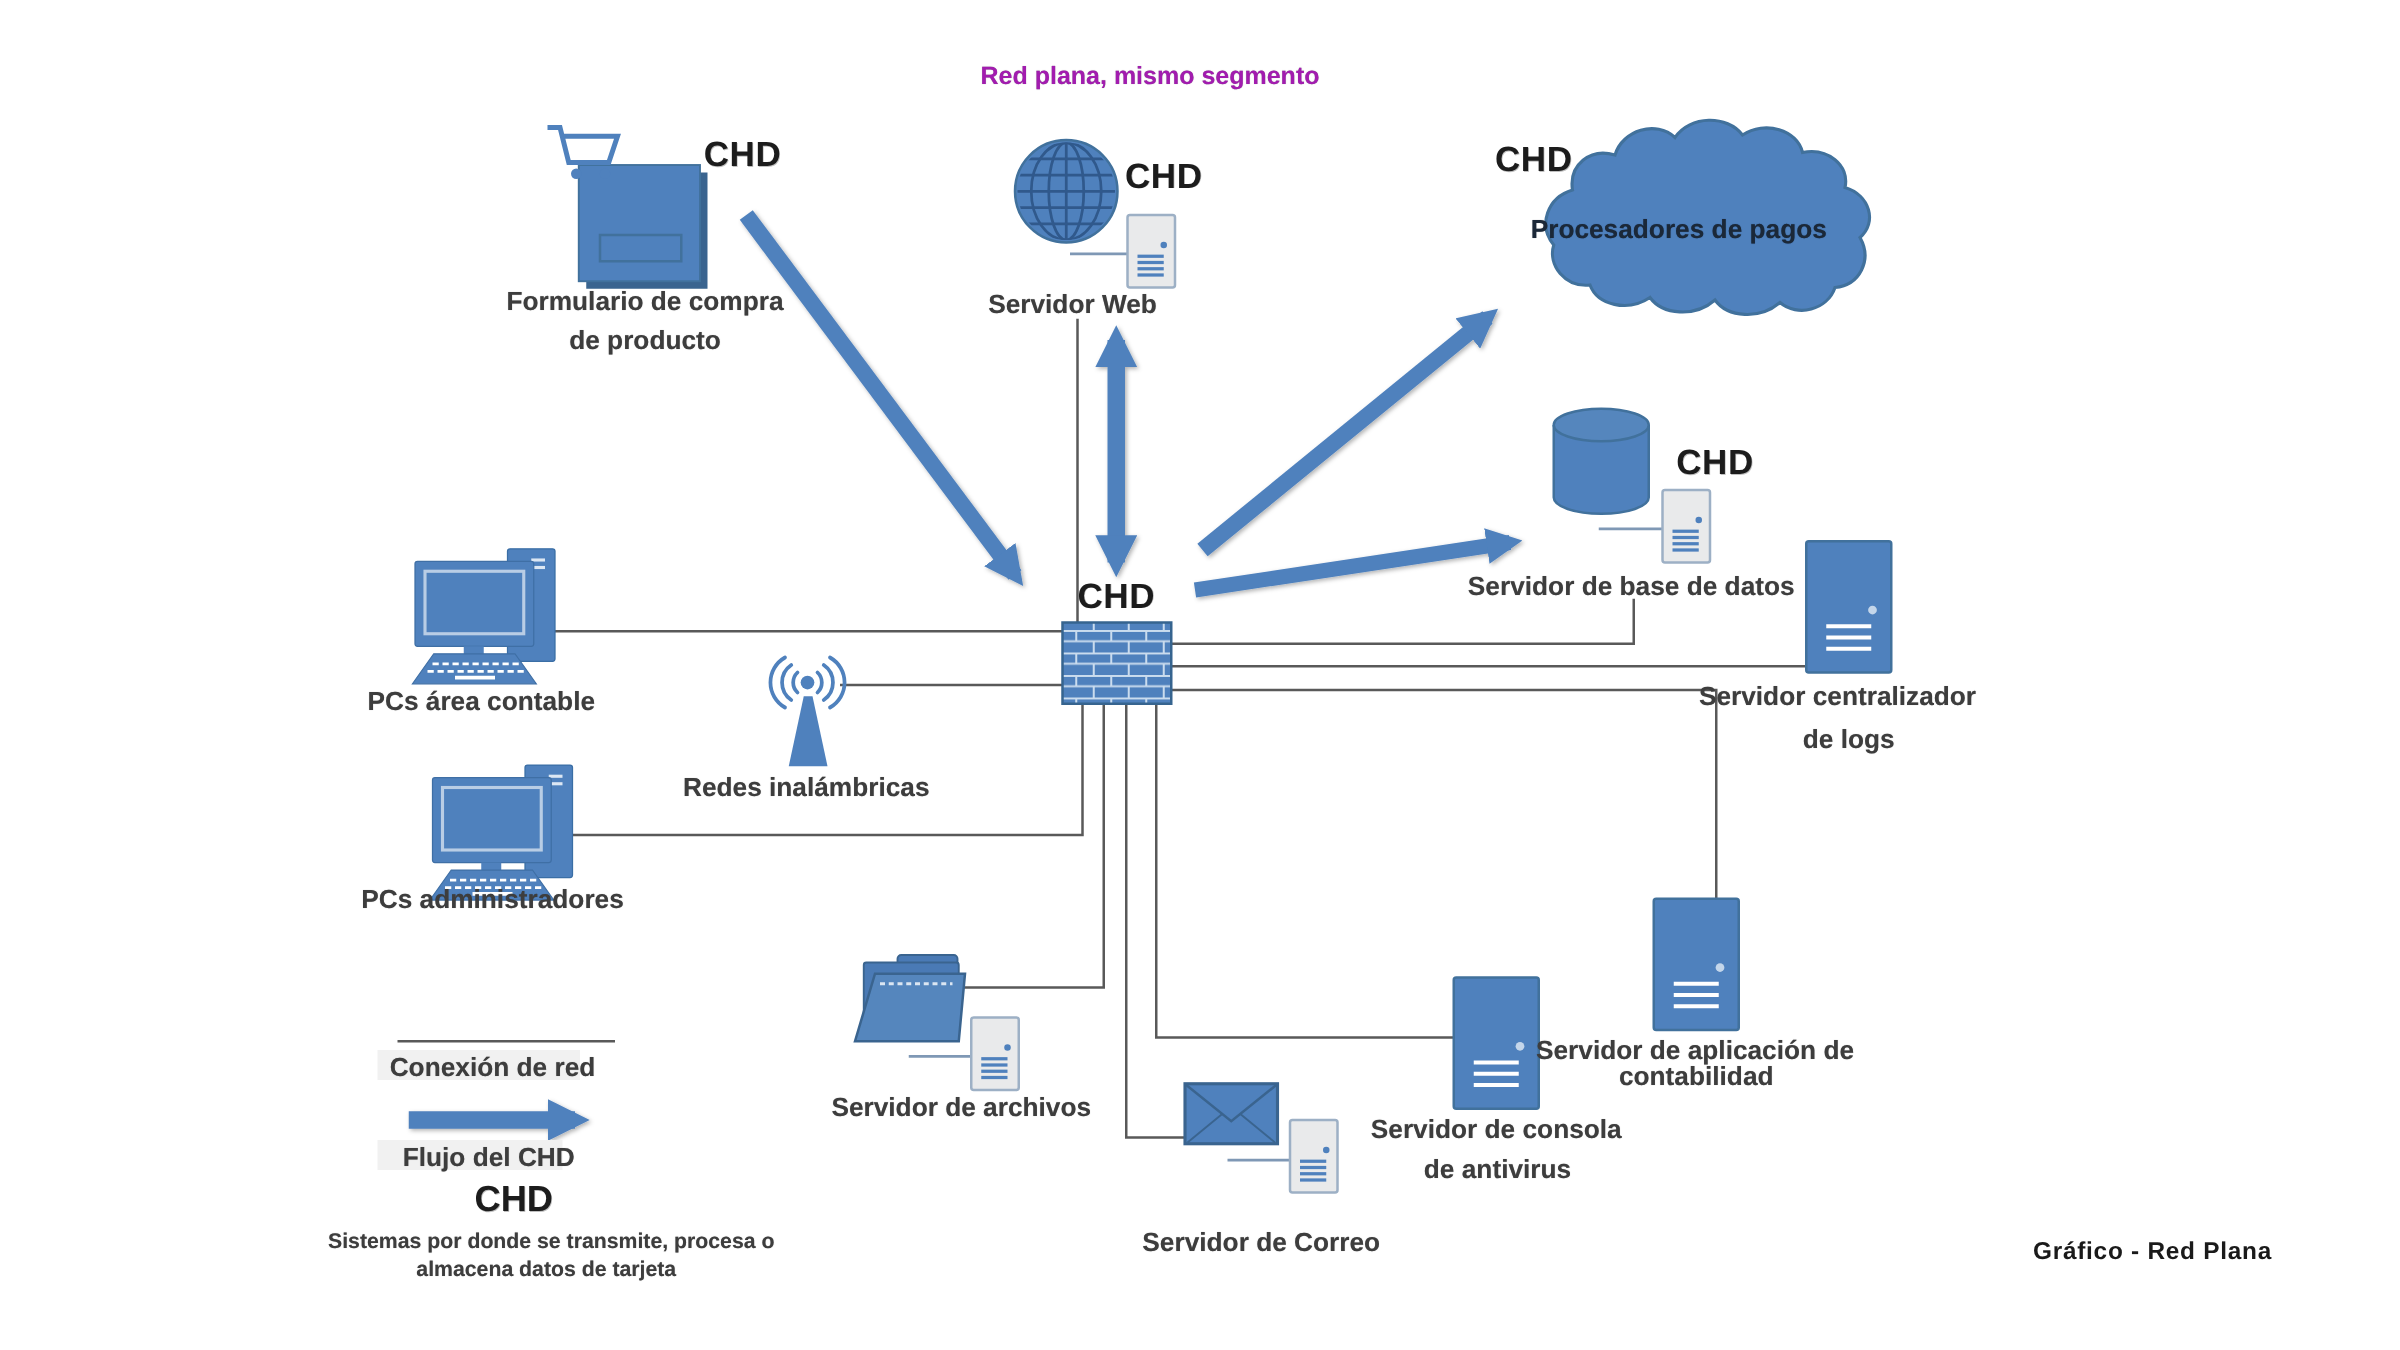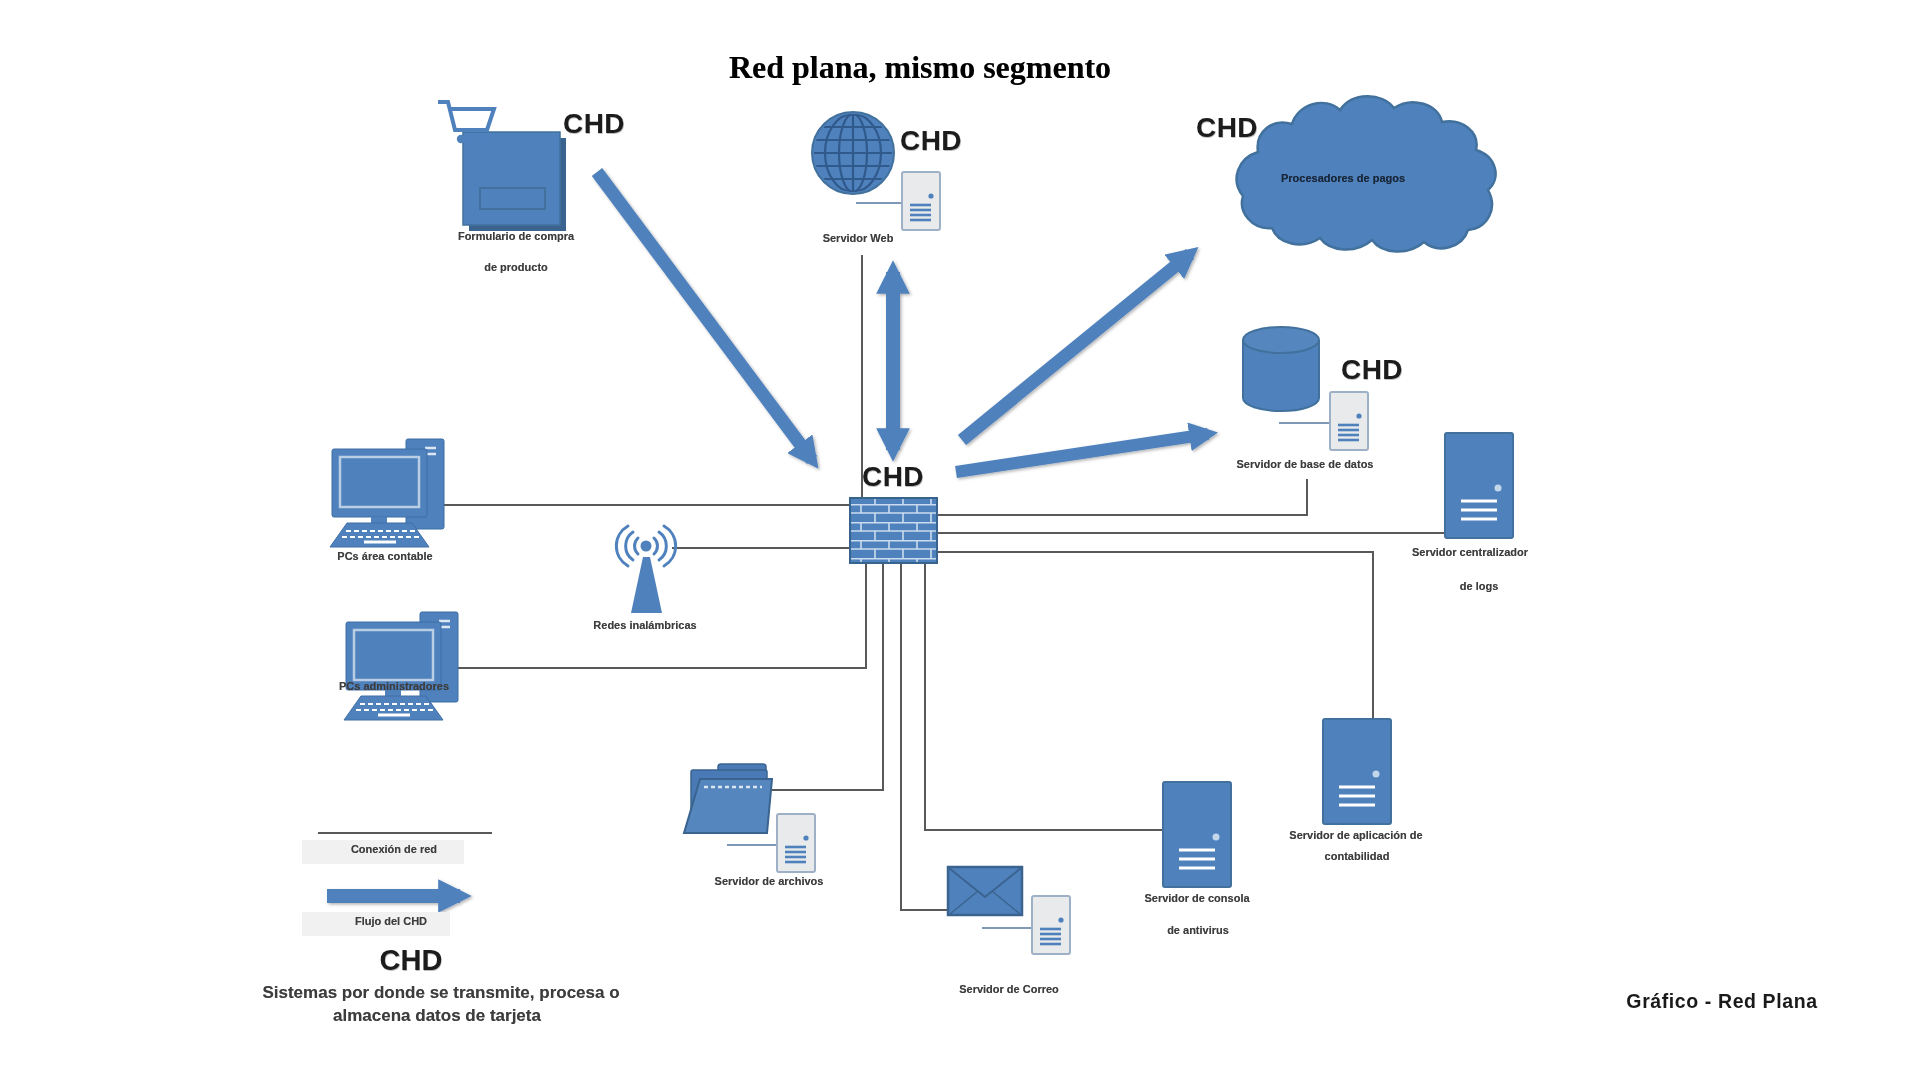--- a/index.html
+++ b/index.html
@@ -1,24 +1,24 @@
 <!DOCTYPE html>
 <html><head>
 <meta charset="utf-8">
 <style>
   html,body{margin:0;padding:0;background:#ffffff;}
   #stage{position:relative;width:1920px;height:1080px;background:#ffffff;overflow:hidden;
          font-family:"Liberation Sans",sans-serif;}
   #diagram-svg{position:absolute;left:0;top:0;}
   .lbl{position:absolute;transform:translateX(-50%);white-space:nowrap;
-       font-weight:bold;font-size:11px;color:#3d3d3d;
+       font-weight:bold;font-size:21px;color:#3d3d3d;
        text-shadow:0 0 0.6px rgba(60,60,60,.55);line-height:1.1;}
   .chd{font-size:28px;color:#1c1c1c;letter-spacing:.5px;
        text-shadow:0.6px 0.6px 0 rgba(0,0,0,.25);}
-  .title{font-size:32px;color:#000000;font-family:Liberation Serif, serif;}
+  .title{font-size:20px;color:#a21caf;}
   .on-cloud{color:#1b2838;text-shadow:0 0 0.6px rgba(10,25,45,.6);}
   .legend-chd{font-size:29px;color:#1c1c1c;text-shadow:0.6px 0.6px 0 rgba(0,0,0,.25);}
   .legend-desc{font-size:17px;}
   .caption{font-size:19.5px;color:#1a1a1a;letter-spacing:.6px;text-shadow:none;}
 </style>
 </head>
 <body>
 
 <div id="stage">
 
@@ -194,21 +194,21 @@
 <div class="lbl chd" style="left:1227px;top:113px;">CHD</div>
 <div class="lbl on-cloud" style="left:1343px;top:172px;">Procesadores de pagos</div>
 
 <div class="lbl chd" style="left:1372px;top:355px;">CHD</div>
 <div class="lbl" style="left:1305px;top:458px;text-align:center;">Servidor de base de datos</div>
 
 <div class="lbl chd" style="left:893px;top:462px;">CHD</div>
 
 <div class="lbl" style="left:385px;top:550px;">PCs área contable</div>
 <div class="lbl" style="left:645px;top:619px;">Redes inalámbricas</div>
-<div class="lbl" style="left:394px;top:680px;">PCs administradores</div>
+<div class="lbl" style="left:394px;top:708px;">PCs administradores</div>
 
 <div class="lbl" style="left:1470px;top:546px;">Servidor centralizador</div>
 <div class="lbl" style="left:1479px;top:580px;">de logs</div>
 
 <div class="lbl" style="left:755px;top:875px;margin-left:14px;">Servidor de archivos</div>
 <div class="lbl" style="left:1009px;top:970px;margin-top:13px;">Servidor de Correo</div>
 
 <div class="lbl" style="left:1197px;top:892px;">Servidor de consola</div>
 <div class="lbl" style="left:1198px;top:924px;">de antivirus</div>
 

